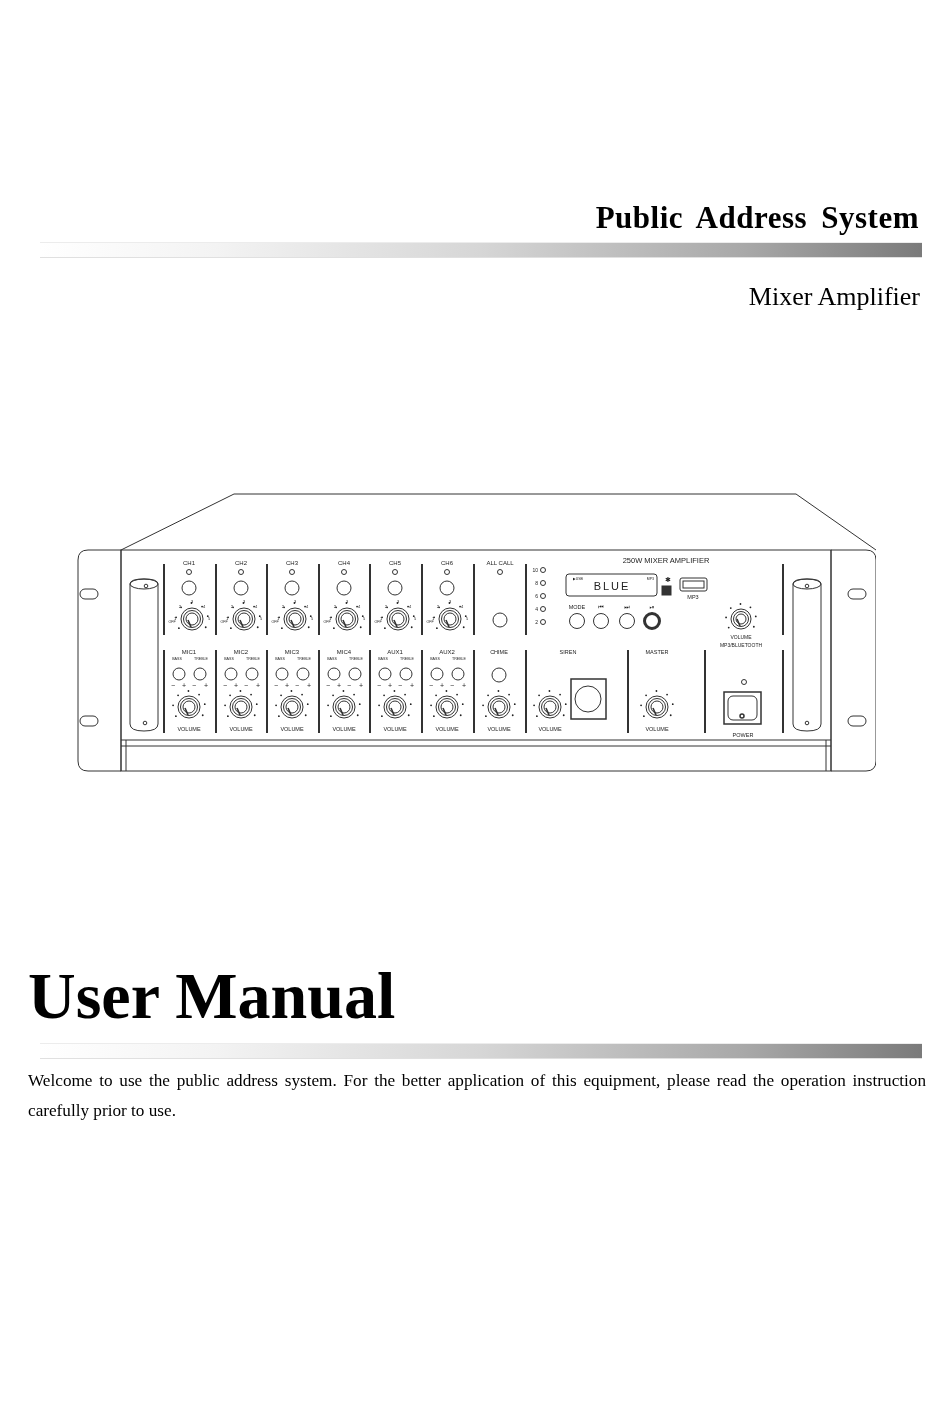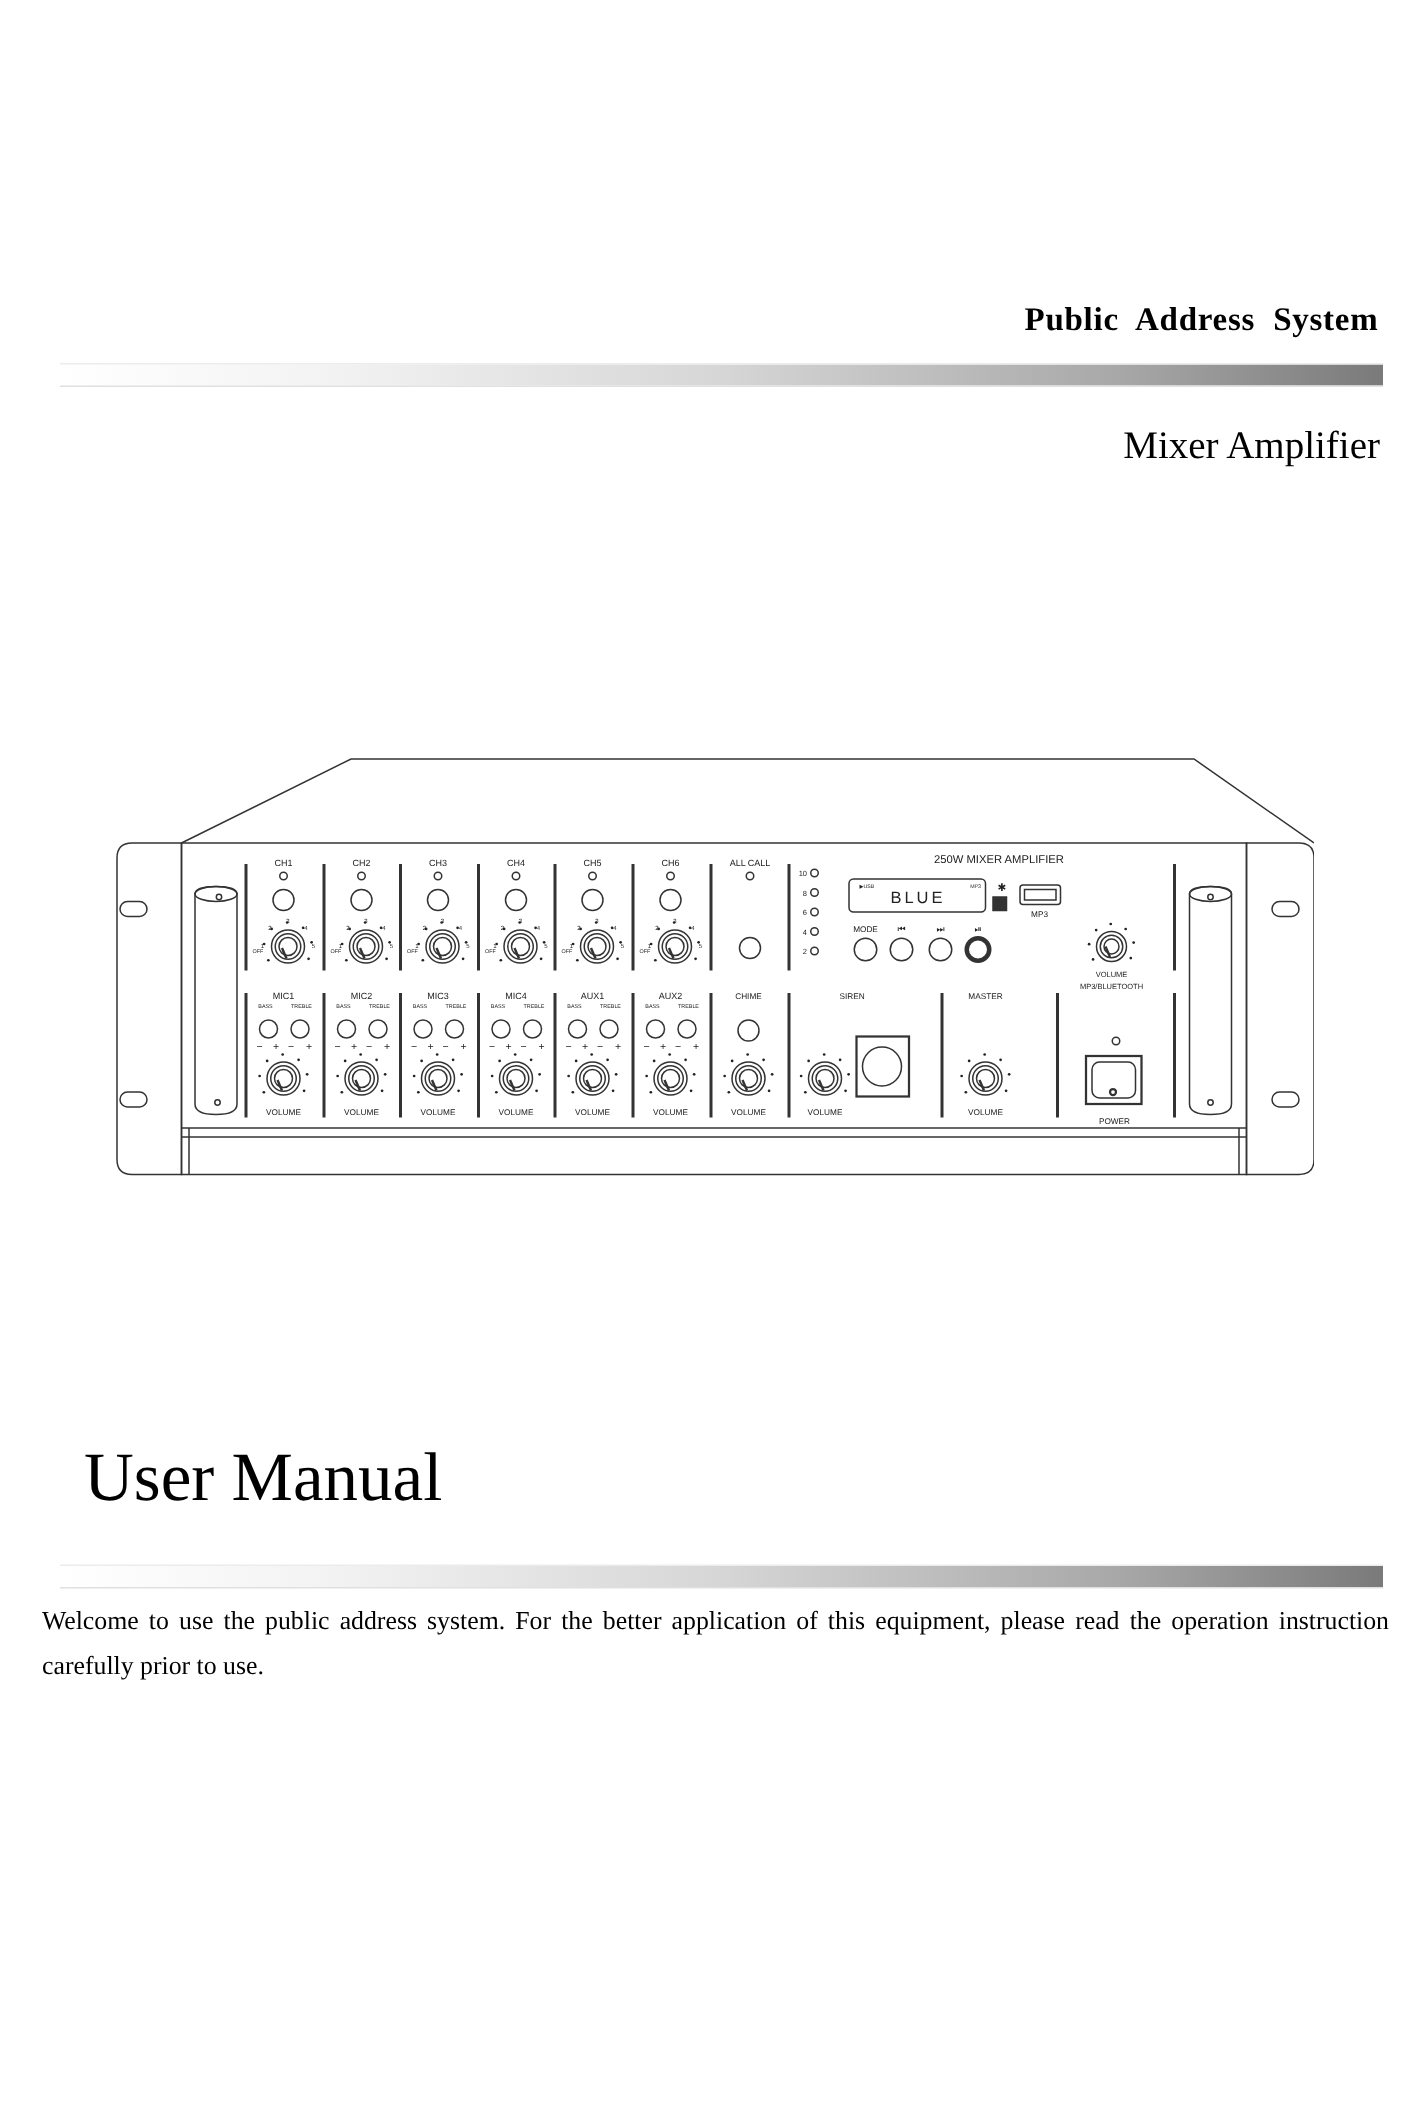--- a/index.html
+++ b/index.html
@@ -1,44 +1,44 @@
 <!DOCTYPE html>
 <html><head>
 <meta charset="utf-8">
 <style>
   * { box-sizing: border-box; margin: 0; padding: 0; }
   html, body { width: 950px; height: 1408px; background: #ffffff; overflow: hidden; }
   body { position: relative; font-family: "Liberation Serif", "DejaVu Serif", serif; color: #000; }
 
   .title-main {
     position: absolute; right: 31px; top: 200px;
-    font-size: 22px; font-weight: bold; letter-spacing: 0.5px; word-spacing: 6px;
+    font-size: 31px; font-weight: bold; letter-spacing: 0.5px; word-spacing: 6px;
     white-space: nowrap;
   }
   .gbar {
     position: absolute; height: 16px;
     background: linear-gradient(to right, #ffffff 0%, #f3f3f3 20%, #d6d6d6 50%, #a8a8a8 80%, #7a7a7a 100%);
     border-top: 1px solid #ececec; border-bottom: 1px solid #e0e0e0;
   }
   .gbar.top { left: 40px; top: 242px; width: 882px; }
   .gbar.bottom { left: 40px; top: 1043px; width: 882px; }
   .title-sub {
     position: absolute; right: 30px; top: 282px;
     font-size: 26px; font-weight: normal; white-space: nowrap;
   }
 
   .device {
-    position: absolute; left: 76px; top: 500px; width: 800px; height: 290px;
+    position: absolute; left: 76px; top: 488px; width: 800px; height: 290px;
   }
   .device svg { width: 100%; height: 100%; display: block; }
   .device text { font-family: "Liberation Sans", "DejaVu Sans", sans-serif; fill: #222; }
 
   .user-manual {
     position: absolute; left: 28px; top: 958px;
-    font-size: 46px; font-weight: normal; white-space: nowrap; letter-spacing: 0px; margin-left: 28px;
+    font-size: 66px; font-weight: bold; white-space: nowrap; letter-spacing: 0px;
   }
   .intro {
     position: absolute; left: 28px; top: 1066px; width: 898px;
     font-size: 17.2px; line-height: 30px; text-align: justify;
   }
 </style>
 </head>
 <body>
 
 <div class="title-main">Public  Address  System</div>

